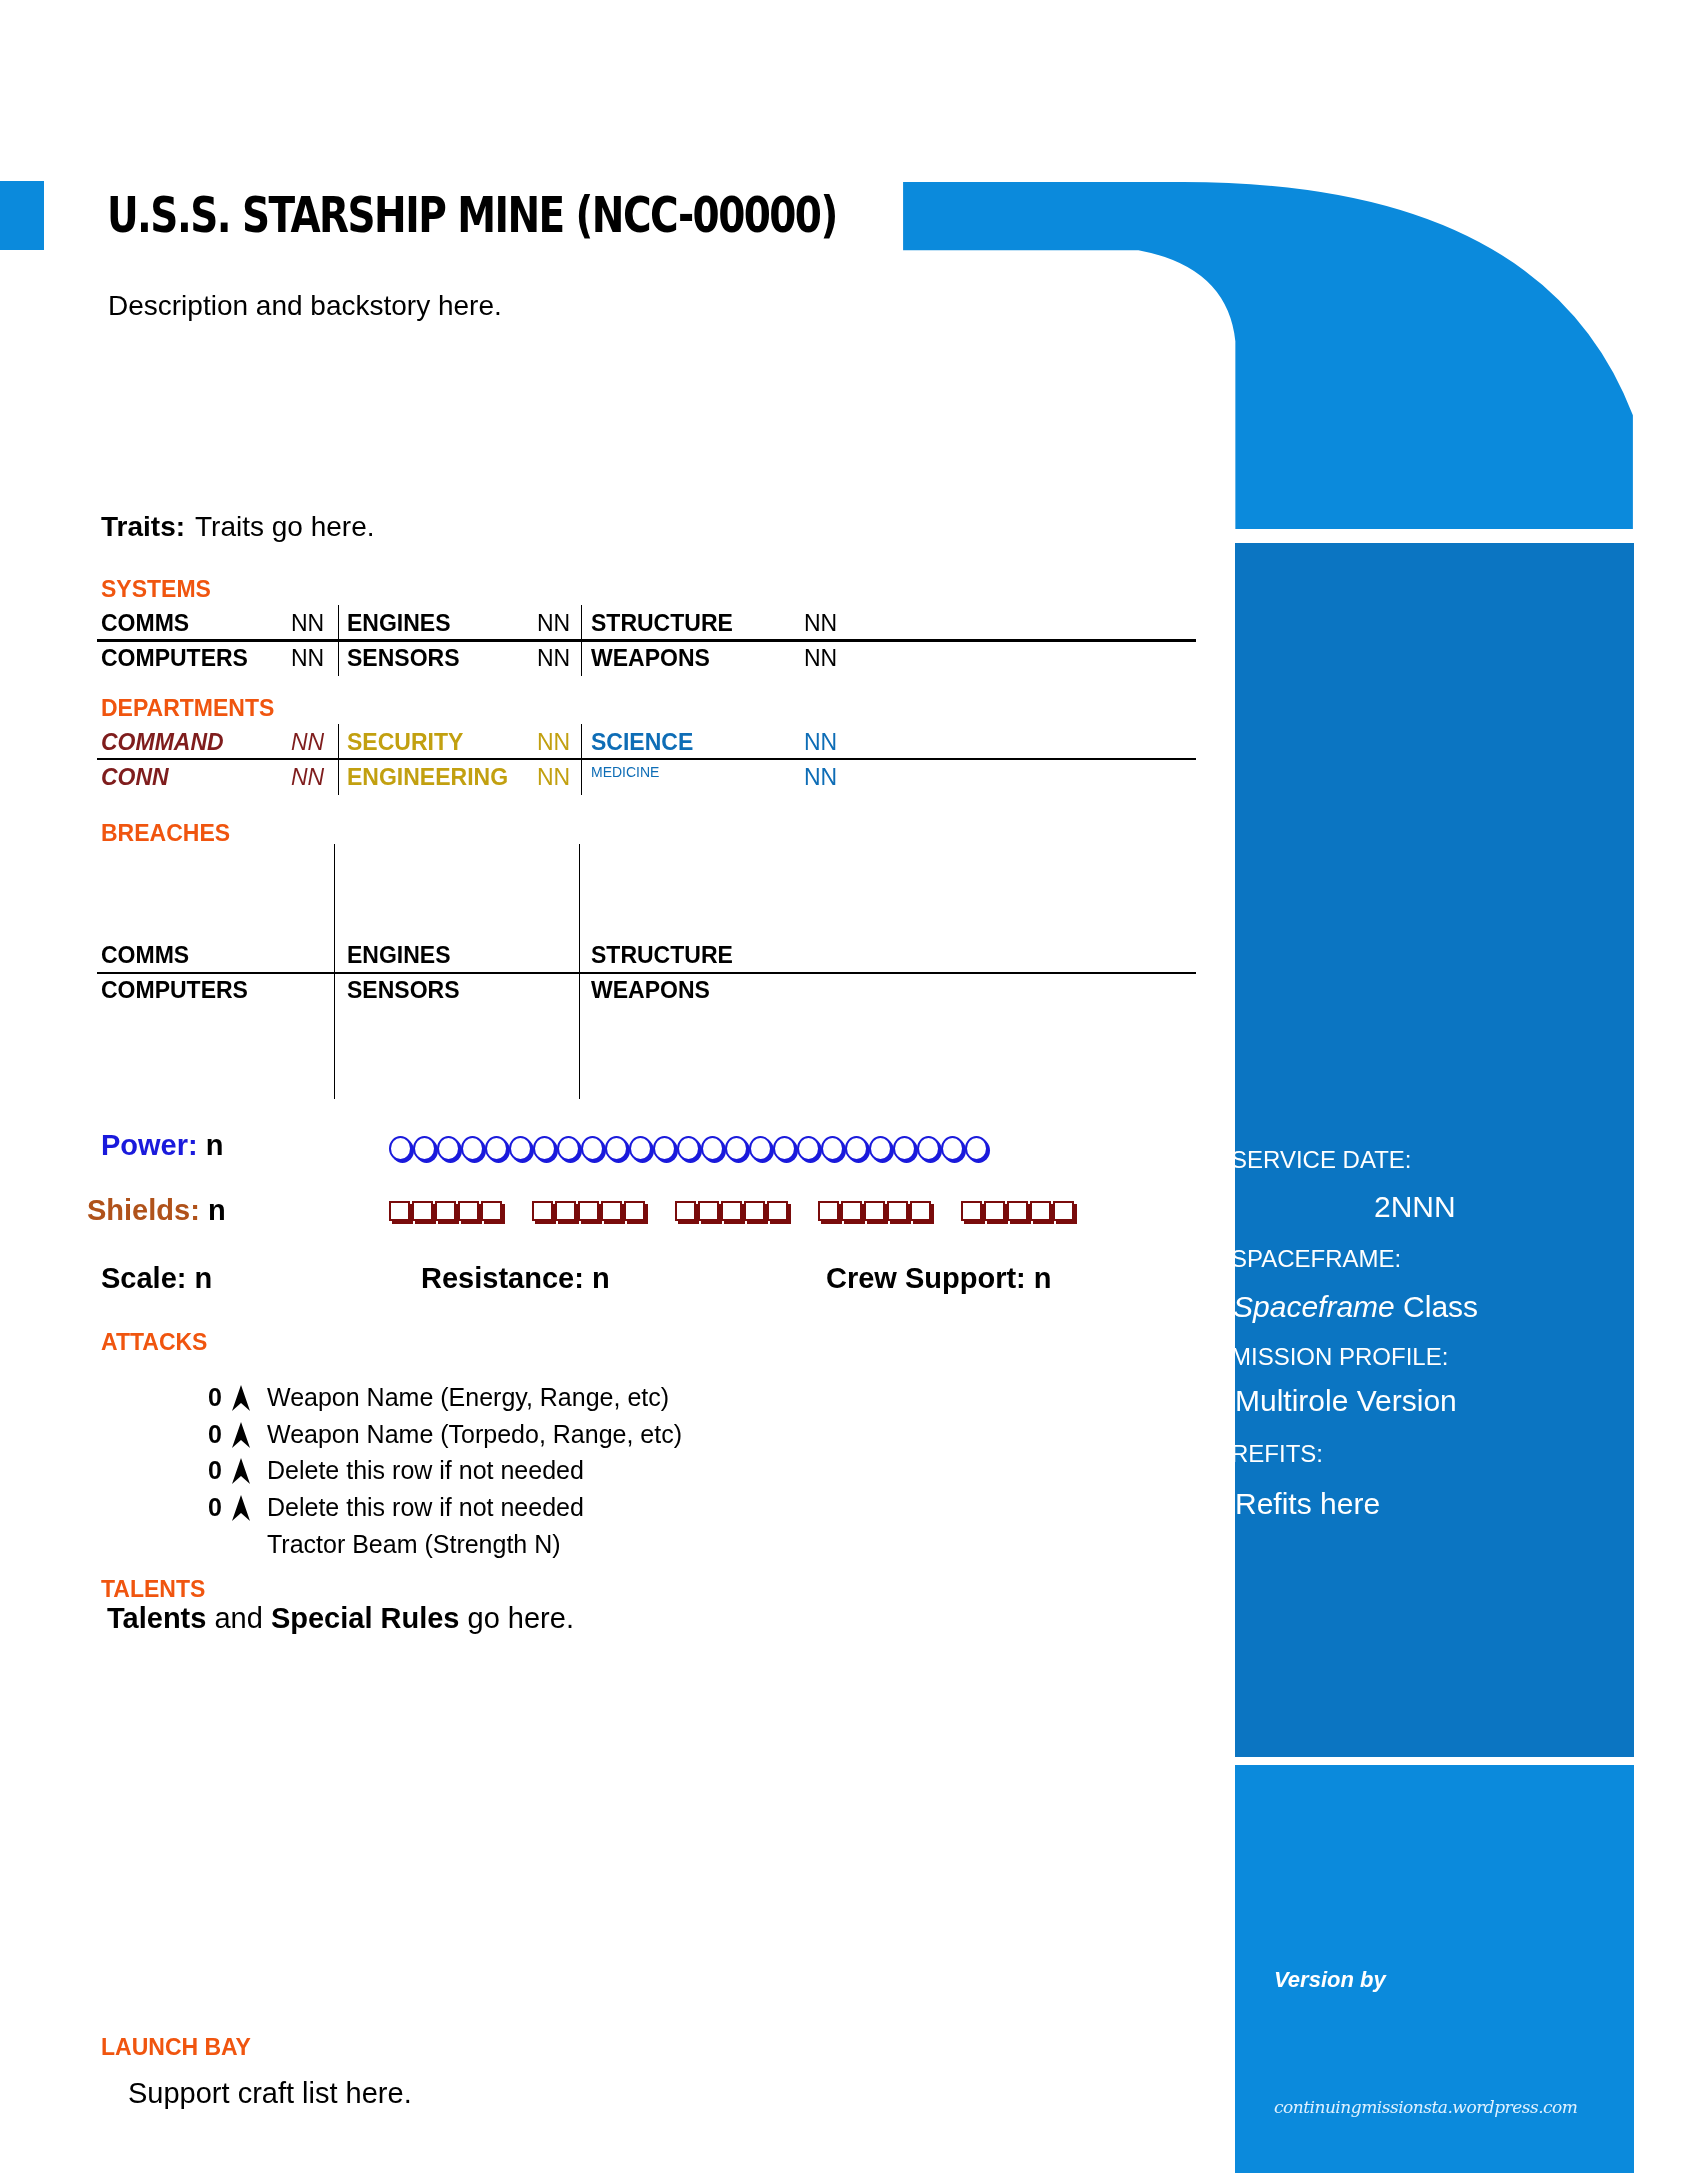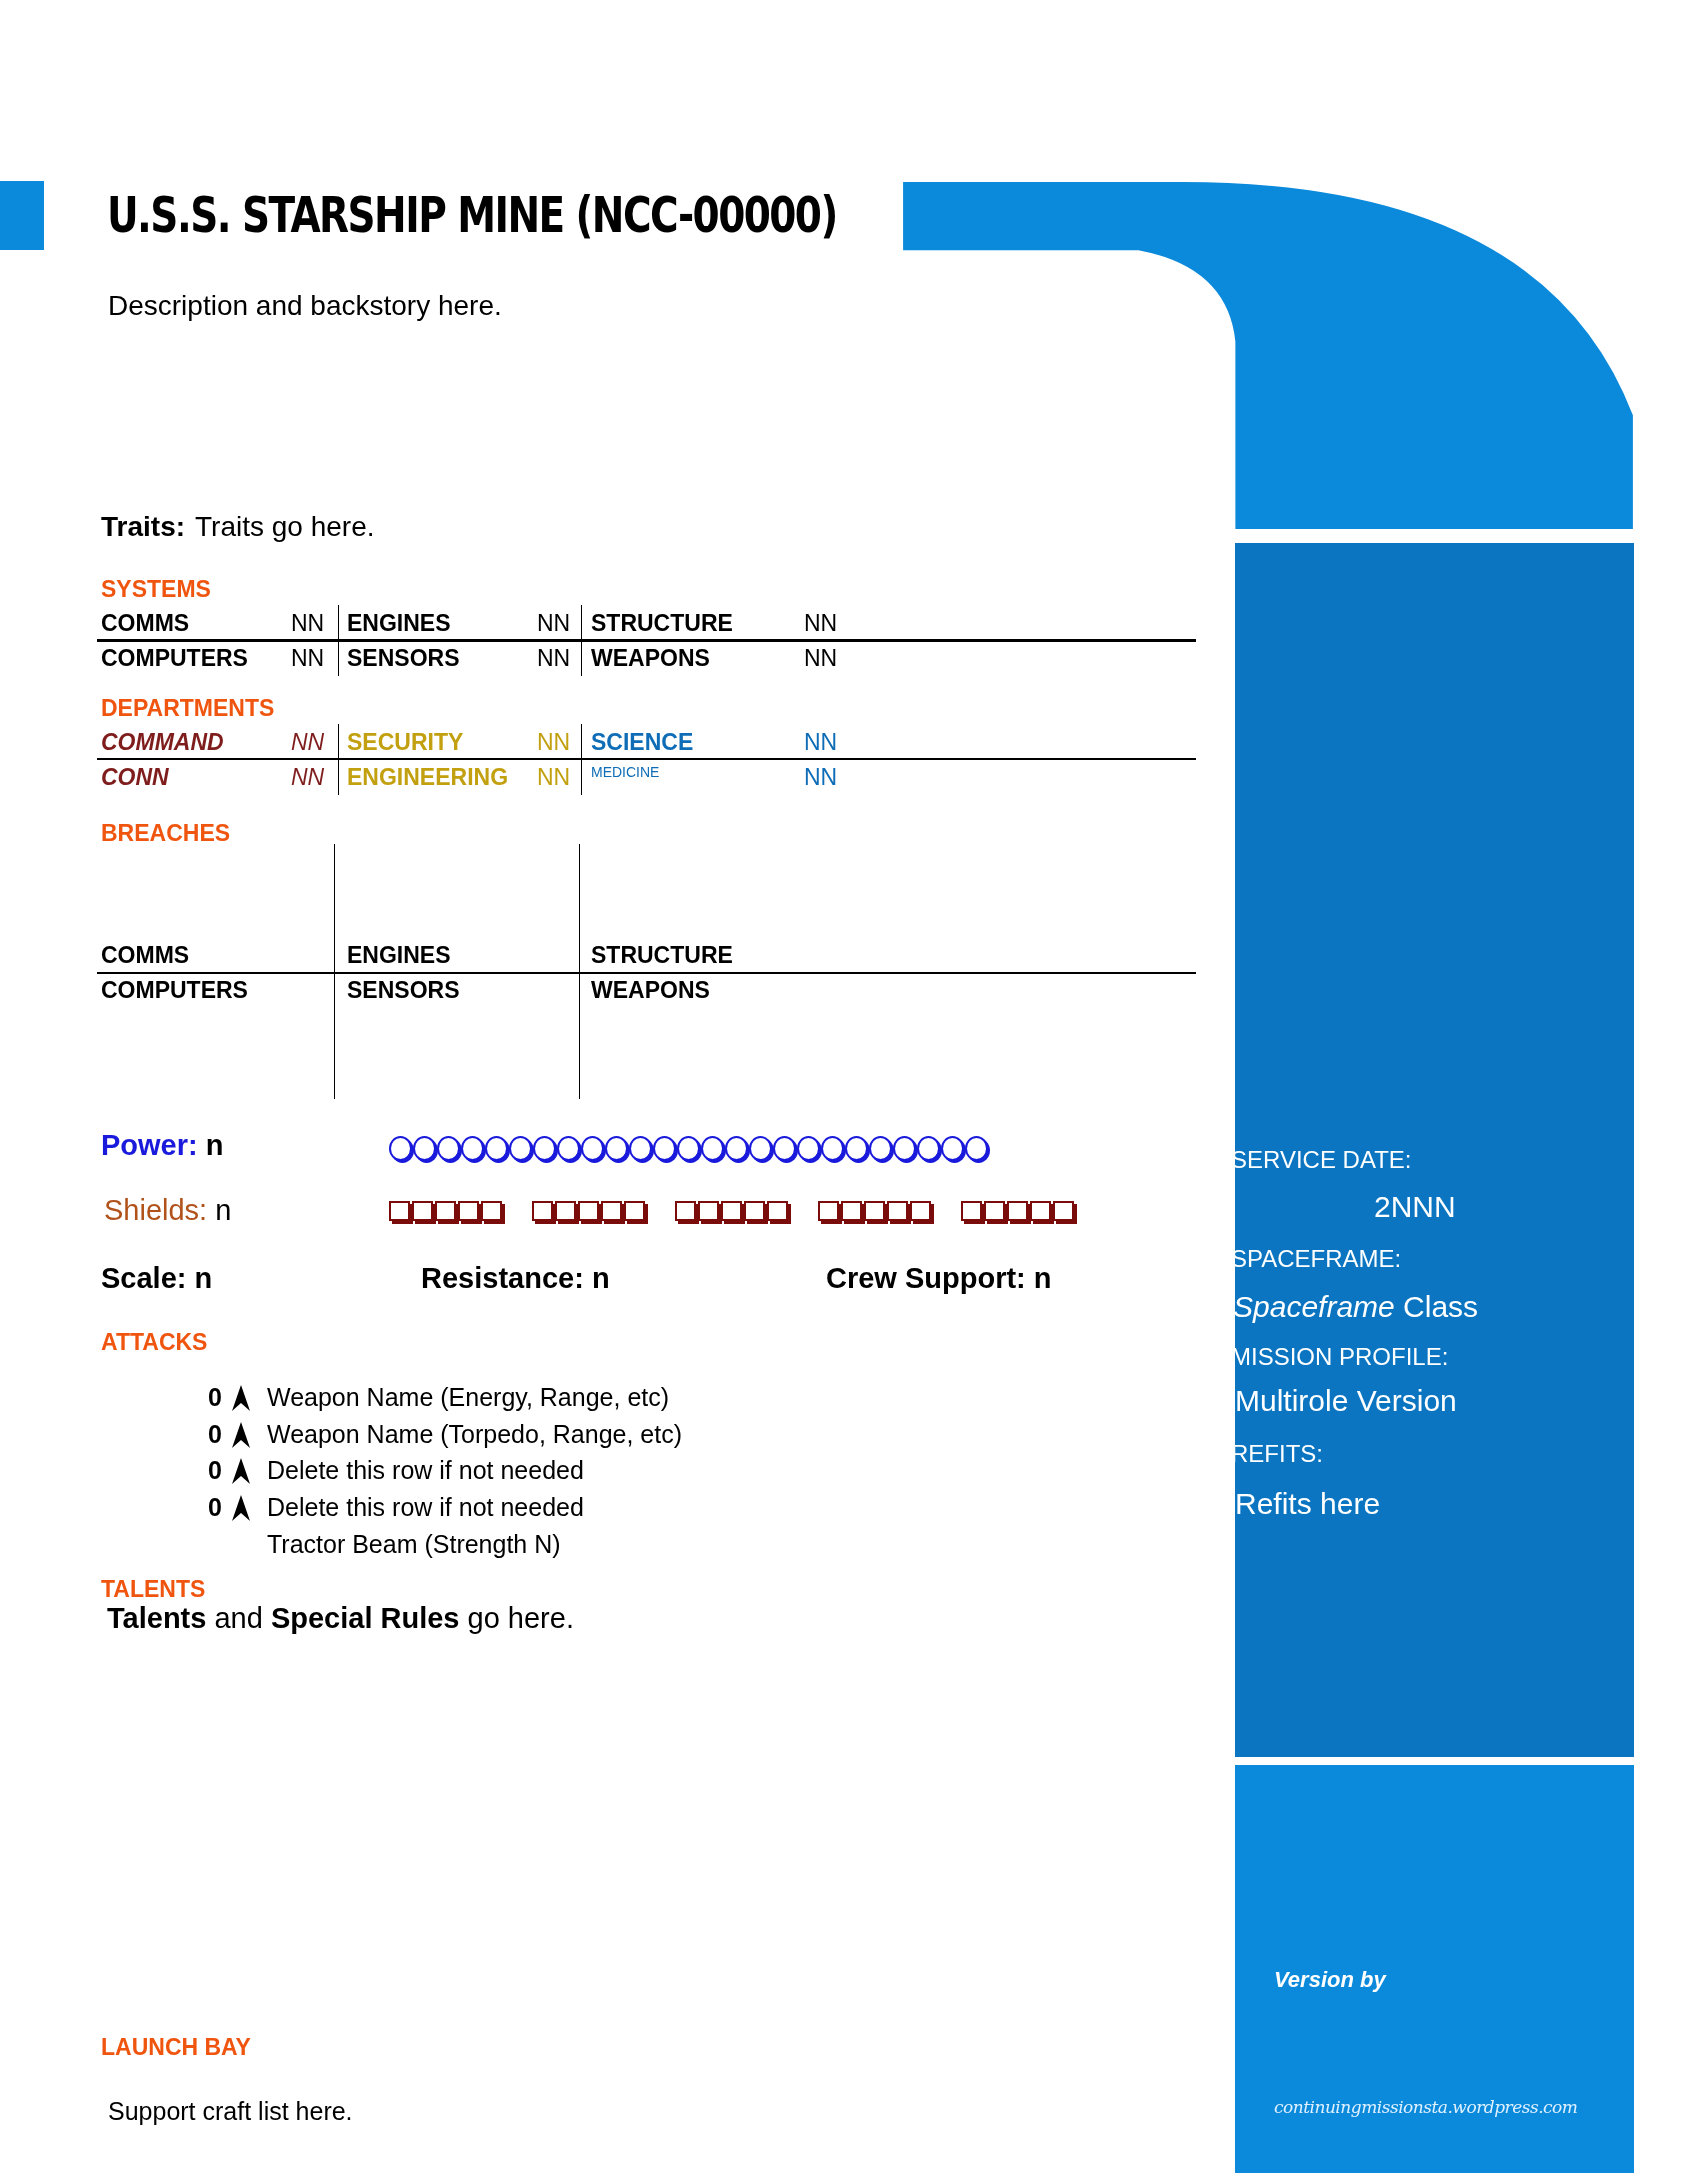--- a/index.html
+++ b/index.html
@@ -22,40 +22,40 @@
   .nn { font-weight:normal; }
   .hline { position:absolute; left:97px; width:1099px; height:3px; background:#000; }
   .vline { position:absolute; width:1px; background:#000; }
 
   .cmd { color:#7f1d1d;font-style:italic; }
   .sec-y { color:#c2a010; }
   .sci { color:#0e6db6; }
 
   .power-label { left:101px; top:1129px; font-size:29px; font-weight:bold; }
   .power-label .lbl { color:#1a1adc; }
-  .shields-label { left:104px; top:1194px; font-size:29px; font-weight:normal; }
+  .shields-label { left:87px; top:1194px; font-size:29px; font-weight:bold; }
   .shields-label .lbl { color:#b0521a; }
 
   .circles { left:389px; top:1136px; display:flex; gap:1px; }
   .circle { width:23px; height:25px; border-radius:50%; border:2px solid #1a1adc;
             box-shadow:2px 2px 0 #1a1adc; box-sizing:border-box; background:#fff; }
   .boxes { left:389px; top:1201px; display:flex; gap:30px; }
   .box-group { display:flex; gap:2px; }
   .box { width:21px; height:20px; border:2px solid #7a0c0c; box-shadow:3px 3px 0 #7a0c0c;
          box-sizing:border-box; background:#fff; }
 
   .stat { top:1262px; font-size:29px; font-weight:bold; }
 
   .attack { position:absolute; left:208px; font-size:25px; white-space:nowrap; height:34px; }
   .attack .dice { position:absolute; left:0; font-weight:bold; }
   .attack .delta { position:absolute; left:24px; top:2px; width:18px; height:26px; }
   .attack .name { position:absolute; left:59px; }
 
   .talents-text { left:107px; top:1602px; font-size:29px; }
-  .launch-text { left:108px; top:2077px; font-size:25px;margin-top:20px; }
+  .launch-text { left:128px; top:2077px; font-size:29px; }
 
   .side-label { color:#fff; font-size:24px; left:1231px; }
   .side-value { color:#fff; font-size:30px; left:1233px; }
 </style>
 </head>
 <body>
 
 <div class="abs blue" style="left:0;top:181px;width:44px;height:69px;"></div>
 <svg class="abs" style="left:891px;top:178px;" width="752" height="356" viewBox="900 180 760 360">
   <path d="M912 184 L1195 184 Q1560 184 1650 420 L1650 535 L1248 535 L1248 345 Q1240 270 1150 253 L912 253 Z" fill="#0b8adc"></path>

